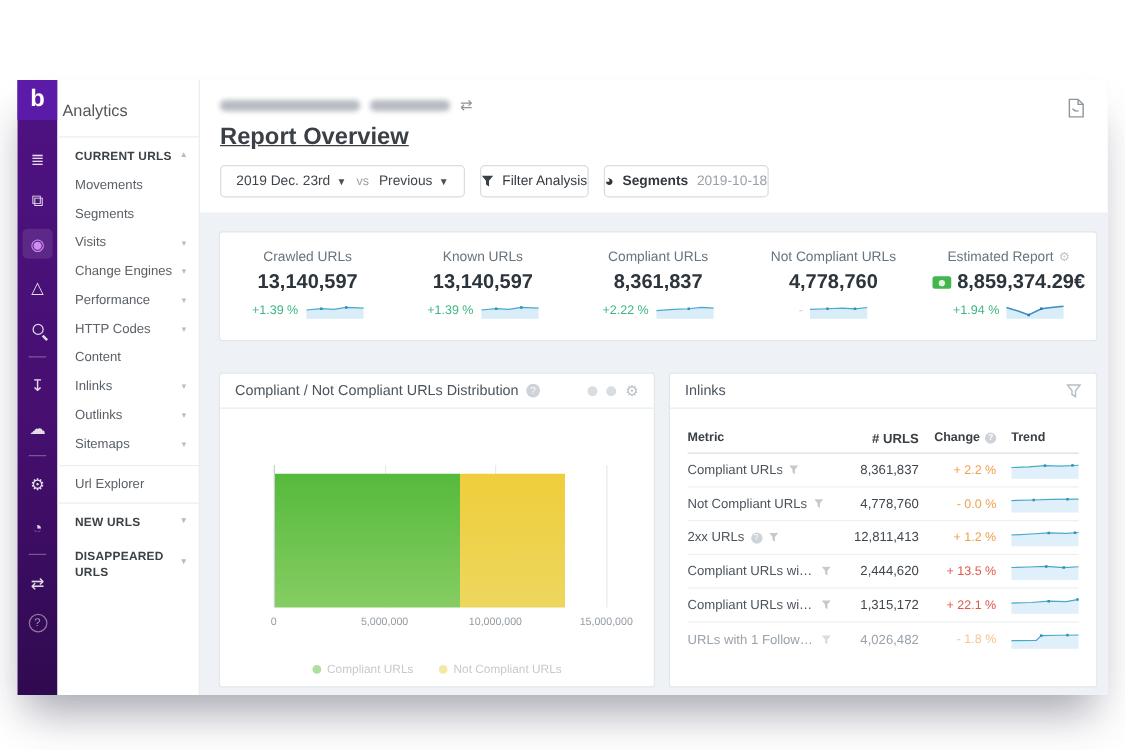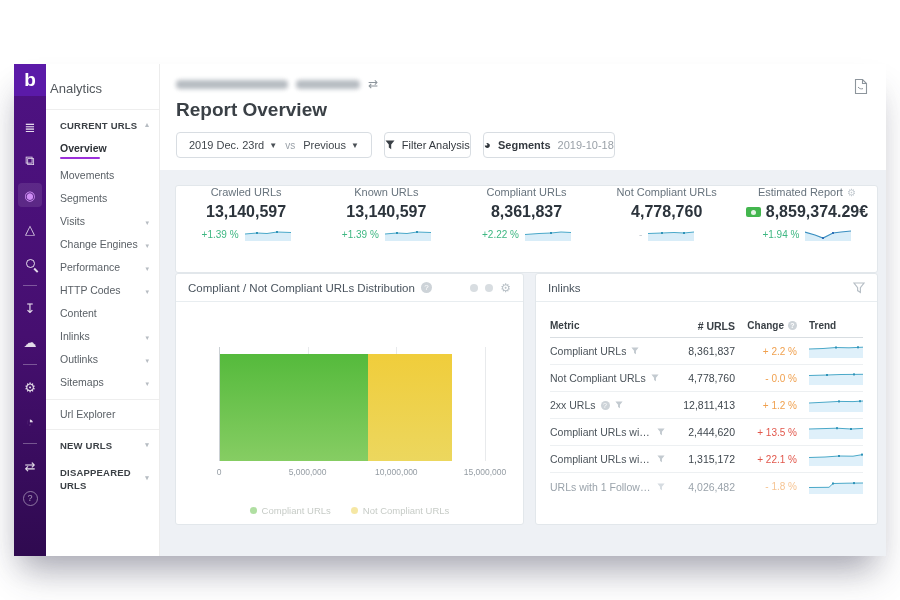--- a/index.html
+++ b/index.html
@@ -29,45 +29,45 @@
   .sb-active { font-weight:bold; color:#2f3338; }
   .sb-active .lbl::after { content:""; display:block; width:40px; height:2px; background:#9b30d9; margin-top:2px; border-radius:1px; }
   .sb-gap { height:5px; }
 
   
   .main { flex:1; display:flex; flex-direction:column; background:#eef1f5; min-width:0; }
   .hdr { background:#fff; padding:14px 16px 12px 16px; position:relative; }
   .proj-row { display:flex; align-items:center; gap:8px; height:12px; }
   .blur-pill { height:9px; border-radius:4px; background:#aab0b7; filter:blur(2px); opacity:.85; }
   .swap-glyph { color:#8d959c; font-size:12px; cursor:pointer; }
-  .page-title { font-size:19px; font-weight:600; color:#3a4046; margin-top:9px; }
+  .page-title { font-size:19px; font-weight:600; color:#3a4046; margin-top:9px;text-decoration:underline; }
   .pdf-btn { position:absolute; right:18px; top:14px; cursor:pointer; }
   .toolbar { display:flex; align-items:center; gap:12px; margin-top:11px; font-size:11px; }
   .tb-box { display:flex; align-items:center; height:26px; background:#fff; border:1px solid #d8dde2; border-radius:4px; padding:12px 4px; }
   .tb-piece { padding:0 8px; color:#40464c; cursor:pointer; display:flex; align-items:center; gap:5px; }
   .tb-vs { color:#9aa1a8; font-size:10px; }
   .dd-caret { font-size:8px; color:#4a5056; }
   .tb-btn { display:flex; align-items:center; gap:7px; height:26px; border:1px solid #d8dde2; border-radius:4px; background:#fff; padding:0 0; color:#34393f; cursor:pointer; }
   .seg-date { color:#9aa1a8; }
   .pie-glyph { font-size:12px; color:#2e343a; }
 
   .content { flex:1; padding:15px 8px 0 15px; }
 
   
   .kpi-card { background:#fff; border:1px solid #e2e7eb; border-radius:3px; height:88px; display:flex; }
-  .kpi { flex:1; text-align:center; cursor:pointer; }
+  .kpi { flex:1; text-align:center; padding-top:14px; cursor:pointer; }
   .kpi-label { font-size:11px; color:#67737d; display:flex; align-items:center; justify-content:center; gap:4px; }
   .kpi-value { font-size:16px; font-weight:bold; color:#2c343c; margin-top:5px; display:flex; align-items:center; justify-content:center; gap:5px; }
   .kpi-change { margin-top:6px; display:flex; align-items:center; justify-content:center; gap:6px; font-size:10px; }
   .gear-sm { font-size:10px; color:#c2c9cf; }
   .money-ic { width:15px; height:10px; background:#43b64e; border-radius:2px; position:relative; display:inline-block; }
   .money-ic::after { content:""; position:absolute; left:5px; top:2.5px; width:5px; height:5px; border-radius:50%; background:rgba(255,255,255,.85); }
 
   
-  .panels { display:flex; gap:11px; }
+  .panels { display:flex; gap:11px; margin-top:25px; }
   .panel { background:#fff; border:1px solid #e2e7eb; border-radius:3px; height:252px; overflow:hidden; }
   .panel-hd { height:28px; border-bottom:1px solid #e8edf0; display:flex; align-items:center; padding:0 12px; gap:6px; }
   .panel-title { font-size:11.5px; color:#4a545e; }
   .help-circle { width:11px; height:11px; border-radius:50%; background:#cdd3d8; color:#fff; font-size:8px; display:inline-flex; align-items:center; justify-content:center; flex:0 0 auto; }
   .hd-right { margin-left:auto; display:flex; align-items:center; gap:7px; color:#b9c1c7; }
   .hd-dot { width:8px; height:8px; border-radius:50%; background:#d8dde1; cursor:pointer; }
   .gear-glyph { font-size:12px; cursor:pointer; }
 
   
   .chart-panel { width:349px; flex:0 0 349px; }
@@ -122,21 +122,20 @@
       <div class="ric rail-help">
           <span class="help-bubble">?</span>
         </div>
     </div>
   </div>
 
   <div class="sidebar">
     <div class="sb-title">Analytics</div>
     <div class="sb-sep"></div>
     <div class="sb-item sb-section"><span class="lbl">CURRENT URLS</span><span class="caret">▴</span></div>
-    <div class="sb-item sb-active"><span class="lbl">Overview</span></div>
     <div class="sb-item"><span class="lbl">Movements</span></div>
     <div class="sb-item"><span class="lbl">Segments</span></div>
     <div class="sb-item"><span class="lbl">Visits</span><span class="caret">▾</span></div>
     <div class="sb-item"><span class="lbl">Change Engines</span><span class="caret">▾</span></div>
     <div class="sb-item"><span class="lbl">Performance</span><span class="caret">▾</span></div>
     <div class="sb-item"><span class="lbl">HTTP Codes</span><span class="caret">▾</span></div>
     <div class="sb-item"><span class="lbl">Content</span></div>
     <div class="sb-item"><span class="lbl">Inlinks</span><span class="caret">▾</span></div>
     <div class="sb-item"><span class="lbl">Outlinks</span><span class="caret">▾</span></div>
     <div class="sb-item"><span class="lbl">Sitemaps</span><span class="caret">▾</span></div>

